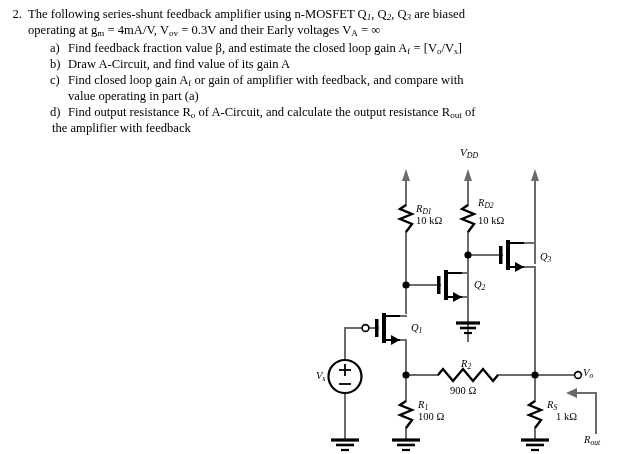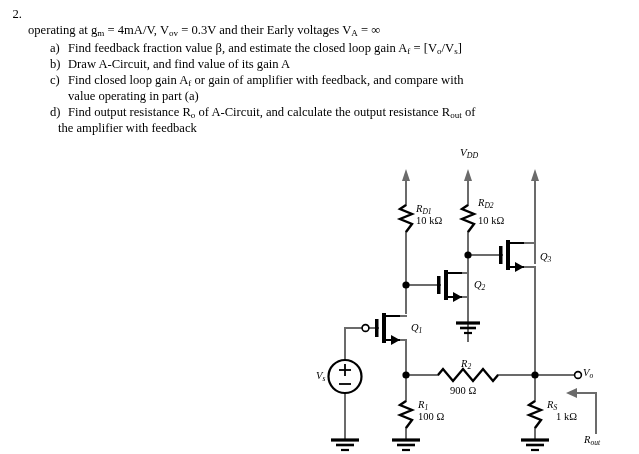--- a/index.html
+++ b/index.html
@@ -97,20 +97,21 @@
   }
   .clabel .v { font-style: italic; }
 </style>
 </head>
 <body>
 
 <div id="question-block">
 
   <div id="stem-line1" class="q-row">
     <span class="q-num">2.</span>
+    <span class="q-body"><span>The following series-shunt feedback amplifier using n-MOSFET Q</span><span class="ital"><sub>1</sub></span><span>, Q</span><span class="ital"><sub>2</sub></span><span>, Q</span><span class="ital"><sub>3</sub></span><span> are biased</span></span>
   </div>
 
   <div id="stem-line2"><span>operating at g</span><span><sub>m</sub></span><span> = 4mA/V, V</span><span><sub>ov</sub></span><span> = 0.3V and their Early voltages V</span><span><sub>A</sub></span><span> = ∞</span></div>
 
   <div class="sub-item" style="left:50px; top:40px;">
     <span class="sub-label">a)</span>
     <span class="sub-text"><span>Find feedback fraction value β, and estimate the closed loop gain A</span><span><sub>f</sub></span><span> = [V</span><span><sub>o</sub></span><span>/V</span><span><sub>s</sub></span><span>]</span></span>
   </div>
 
   <div class="sub-item" style="left:50px; top:56px;">
@@ -121,21 +122,21 @@
   <div class="sub-item" style="left:50px; top:72px;">
     <span class="sub-label">c)</span>
     <span class="sub-text"><span>Find closed loop gain A</span><span><sub>f</sub></span><span> or gain of amplifier with feedback, and compare with</span></span>
   </div>
   <div class="sub-cont" style="left:68px; top:88px;">value operating in part (a)</div>
 
   <div class="sub-item" style="left:50px; top:104px;">
     <span class="sub-label">d)</span>
     <span class="sub-text"><span>Find output resistance R</span><span><sub>o</sub></span><span> of A-Circuit, and calculate the output resistance R</span><span><sub>out</sub></span><span> of</span></span>
   </div>
-  <div class="sub-cont" style="left:58px; top:120px;">the amplifier with feedback</div>
+  <div class="sub-cont" style="left:52px; top:120px;">the amplifier with feedback</div>
 
 </div>
 
 <div id="circuit">
 
   <svg width="349" height="309" viewBox="0 0 349 309">
     <g stroke="#6b6b6b" stroke-width="2" fill="none" stroke-linecap="square">
 
       <line x1="116" y1="30" x2="116" y2="60"></line>
 

